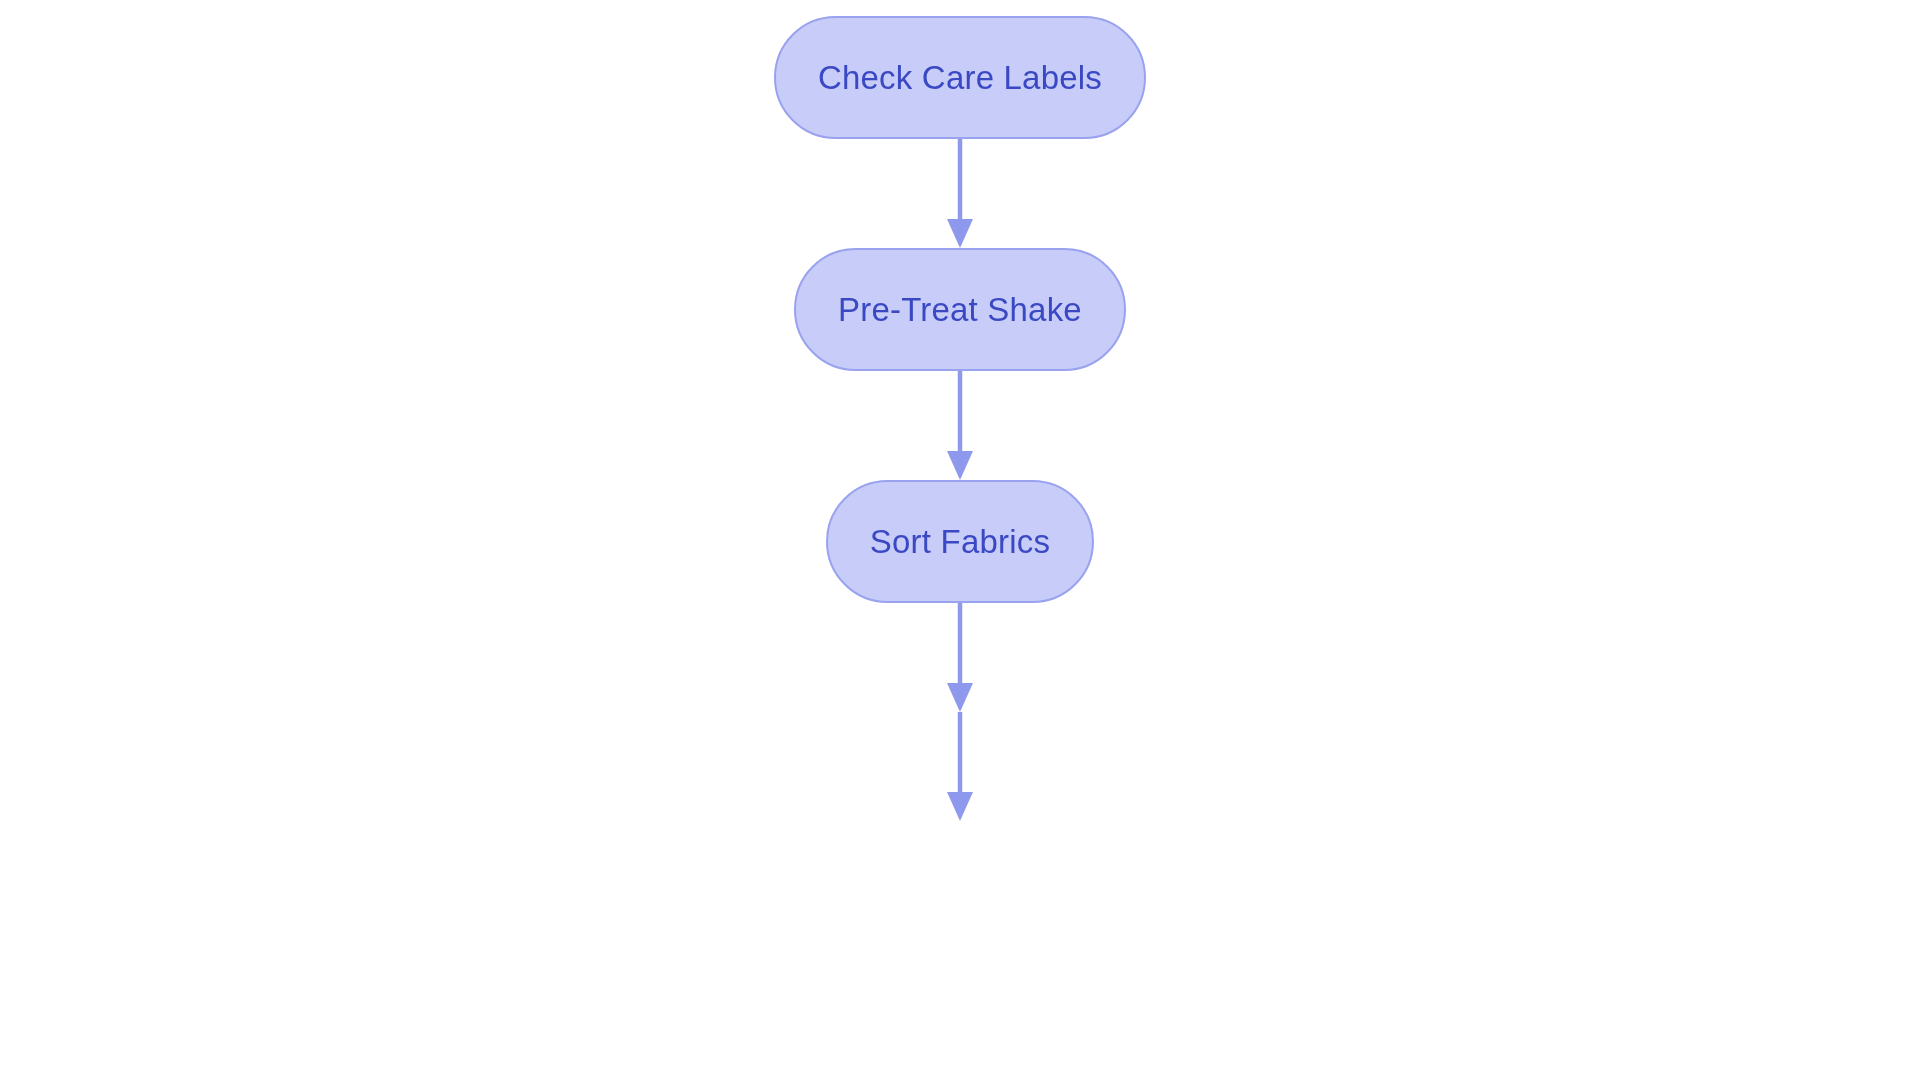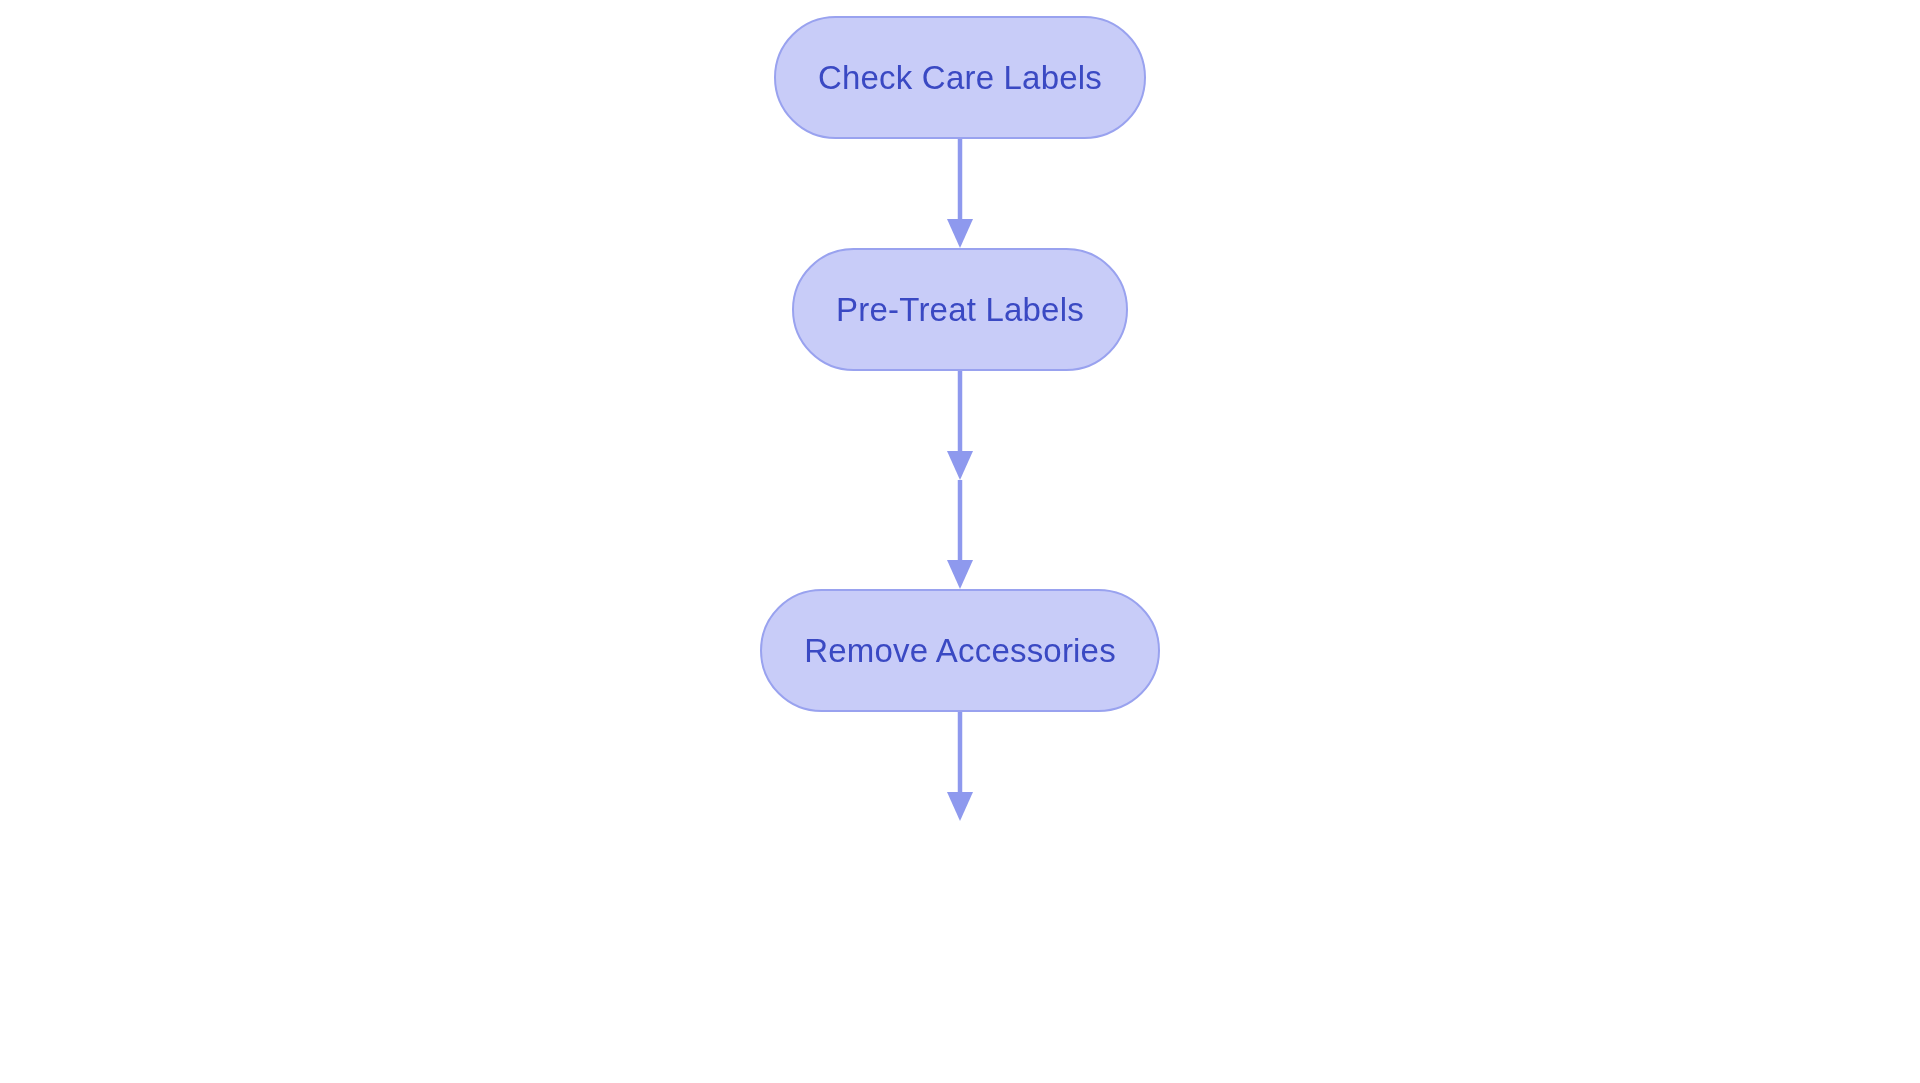--- a/index.html
+++ b/index.html
@@ -60,37 +60,37 @@
   <div class="flow-node">
     <span>Check Care Labels</span>
   </div>
 
   <svg class="flow-arrow" width="30" height="109" viewBox="0 0 30 109" aria-hidden="true">
     <line x1="15" y1="0" x2="15" y2="82"></line>
     <polygon points="2,80 28,80 15,109"></polygon>
   </svg>
 
   <div class="flow-node">
-    <span>Pre-Treat Labels</span>
+    <span>Pre-Treat Shake</span>
+  </div>
+
+  <svg class="flow-arrow" width="30" height="109" viewBox="0 0 30 109" aria-hidden="true">
+    <line x1="15" y1="0" x2="15" y2="82"></line>
+    <polygon points="2,80 28,80 15,109"></polygon>
+  </svg>
+
+  <div class="flow-node">
+    <span>Sort Fabrics</span>
   </div>
 
   <svg class="flow-arrow" width="30" height="109" viewBox="0 0 30 109" aria-hidden="true">
     <line x1="15" y1="0" x2="15" y2="82"></line>
     <polygon points="2,80 28,80 15,109"></polygon>
   </svg>
 
 
   <svg class="flow-arrow" width="30" height="109" viewBox="0 0 30 109" aria-hidden="true">
     <line x1="15" y1="0" x2="15" y2="82"></line>
     <polygon points="2,80 28,80 15,109"></polygon>
   </svg>
 
-  <div class="flow-node">
-    <span>Remove Accessories</span>
-  </div>
-
-  <svg class="flow-arrow" width="30" height="109" viewBox="0 0 30 109" aria-hidden="true">
-    <line x1="15" y1="0" x2="15" y2="82"></line>
-    <polygon points="2,80 28,80 15,109"></polygon>
-  </svg>
-
 
 </div>
 
 </body></html>

